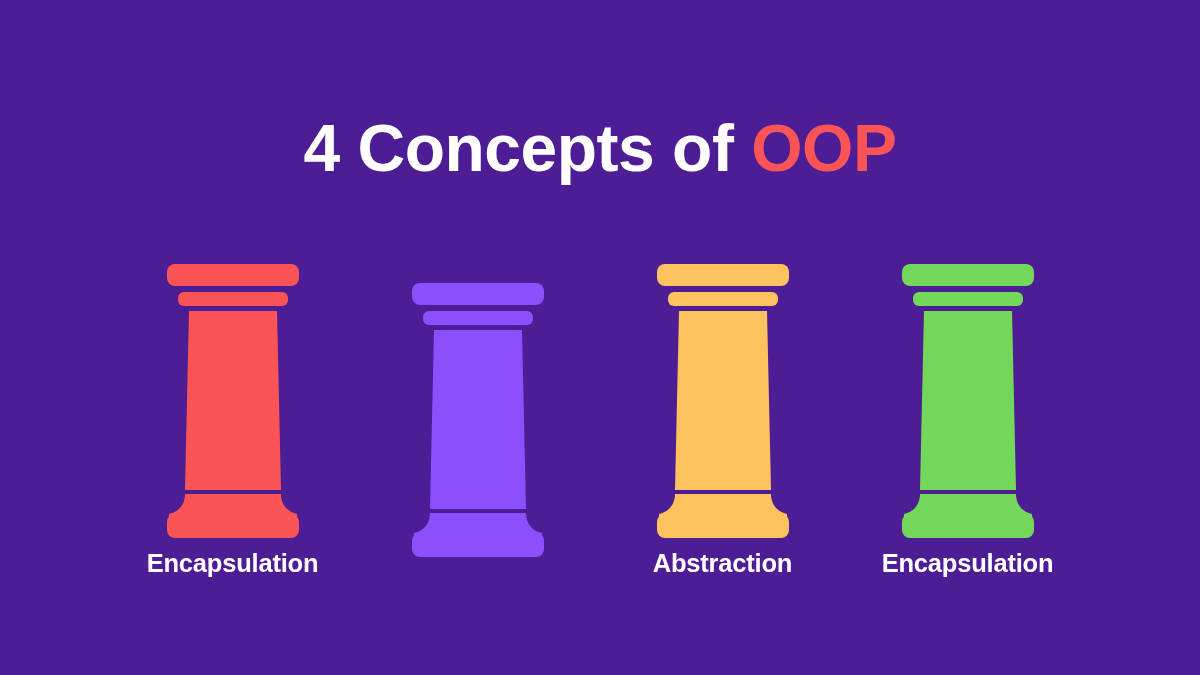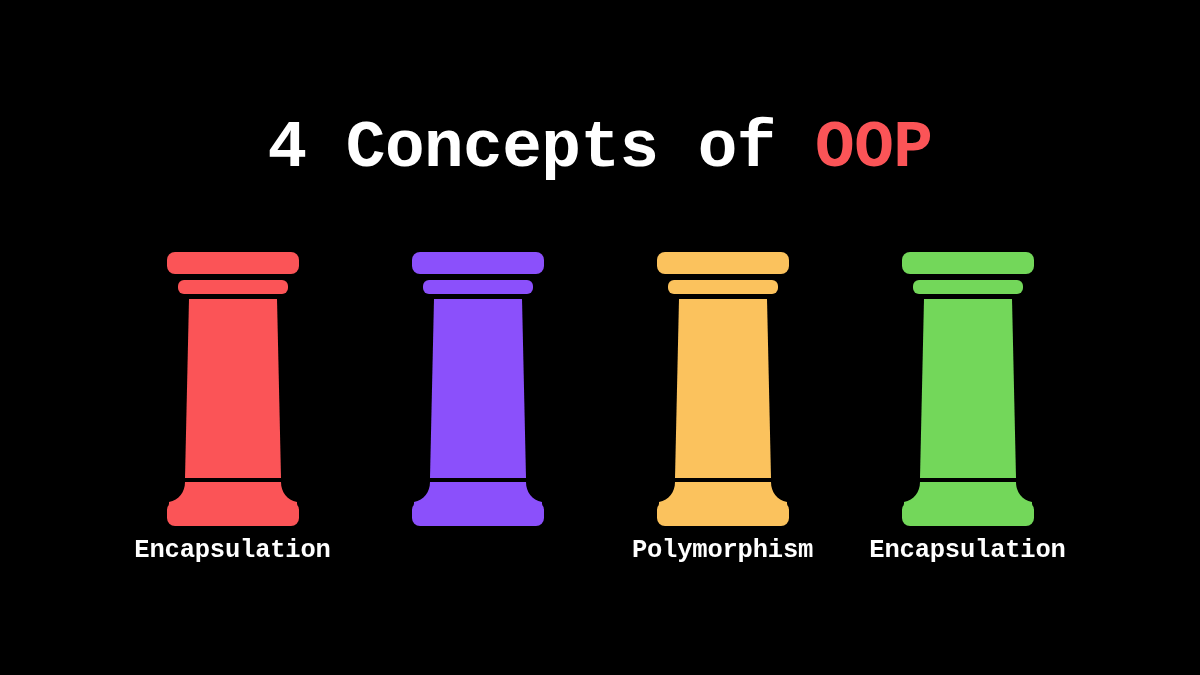--- a/index.html
+++ b/index.html
@@ -47,21 +47,21 @@
 
   
   .pillars {
     position: absolute;
     top: 250px;
     left: 0;
     width: 1200px;
     height: 340px;
     display: flex;
     justify-content: center;
-    align-items: flex-start;
+    align-items: center;
     gap: 57px;
   }
 
   .pillar-group {
     width: 188px;
     display: flex;
     flex-direction: column;
     align-items: center;
   }
 
@@ -78,21 +78,21 @@
     color: #ffffff;
     letter-spacing: -0.2px;
     white-space: nowrap;
     text-align: center;
     line-height: 1.1;
   }
 </style>
 </head>
 <body>
 
-<div id="slide" style="background: #000000; font-family: Liberation Mono, monospace;">
+<div id="slide" style="background: #4c1d95;">
 
   <h1 class="title">
     <span>4 Concepts of </span><span class="accent" style="color: rgb(251, 84, 87);">OOP</span>
   </h1>
 
   <div class="pillars">
 
     <div class="pillar-group">
       <svg class="pillar-svg" viewBox="0 0 140 278" aria-hidden="true">
         <g fill="#fb5457">
@@ -121,21 +121,21 @@
     <div class="pillar-group">
       <svg class="pillar-svg" viewBox="0 0 140 278" aria-hidden="true">
         <g fill="#fbc25d">
           <rect x="4" y="2" width="132" height="22" rx="8"></rect>
           <rect x="15" y="30" width="110" height="14" rx="6"></rect>
           <path d="M26 49 H114 L118 228 H22 Z"></path>
           <path d="M22 232 H118 C118 242 124 250 134 252 L134 256 H6 L6 252 C16 250 22 242 22 232 Z"></path>
           <rect x="4" y="252" width="132" height="24" rx="8"></rect>
         </g>
       </svg>
-      <div class="pillar-label">Polymorphism</div>
+      <div class="pillar-label">Abstraction</div>
     </div>
 
     <div class="pillar-group">
       <svg class="pillar-svg" viewBox="0 0 140 278" aria-hidden="true">
         <g fill="#73d75a">
           <rect x="4" y="2" width="132" height="22" rx="8"></rect>
           <rect x="15" y="30" width="110" height="14" rx="6"></rect>
           <path d="M26 49 H114 L118 228 H22 Z"></path>
           <path d="M22 232 H118 C118 242 124 250 134 252 L134 256 H6 L6 252 C16 250 22 242 22 232 Z"></path>
           <rect x="4" y="252" width="132" height="24" rx="8"></rect>

